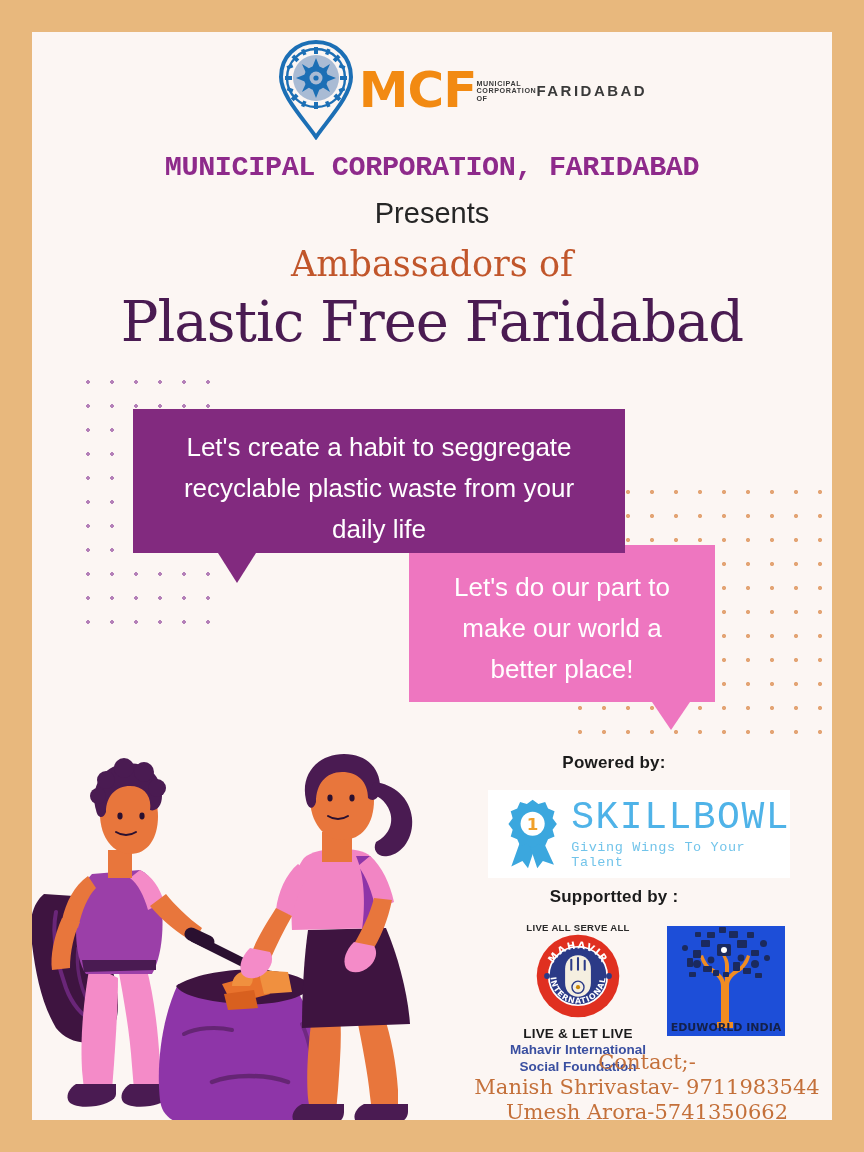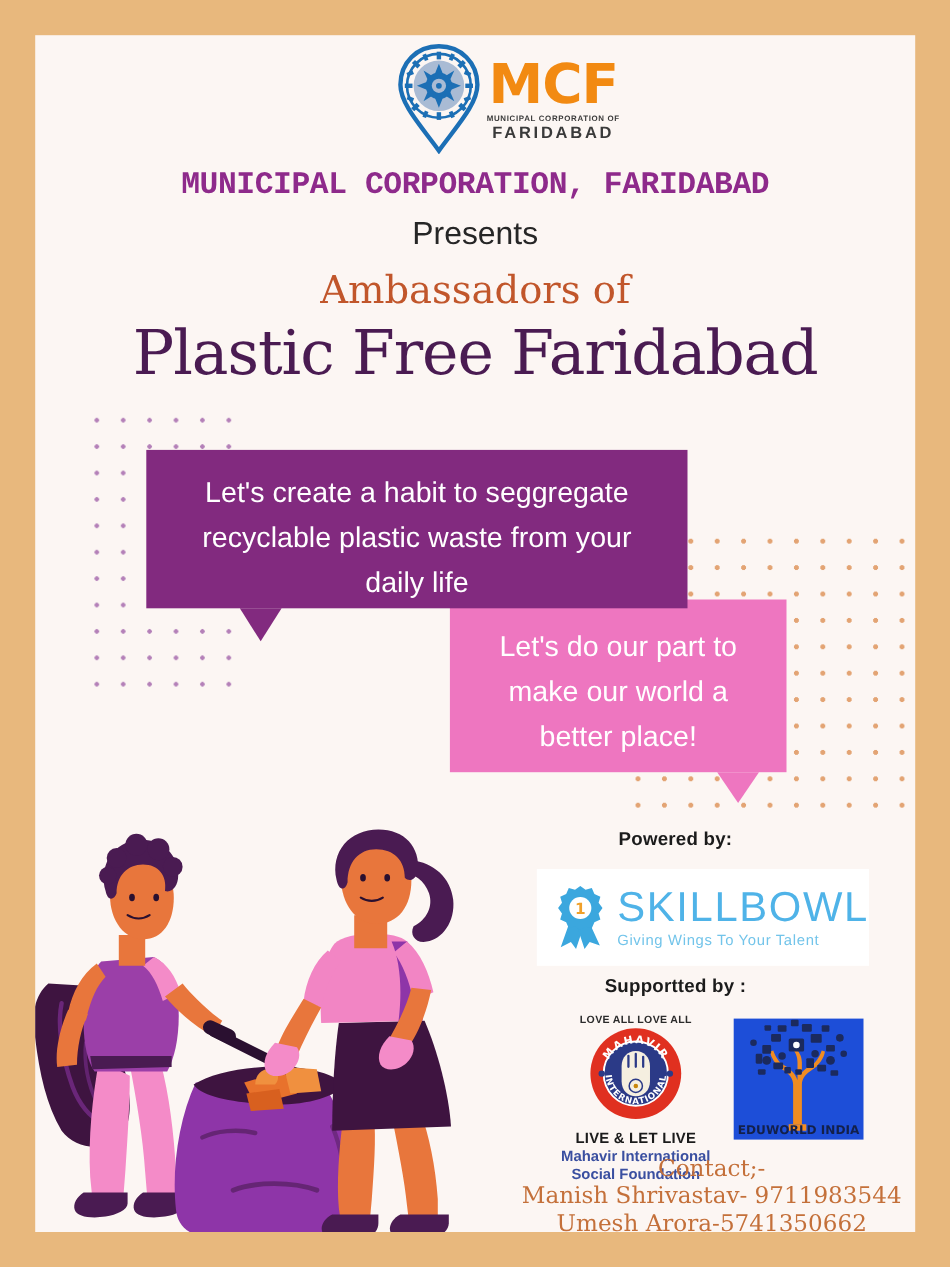--- a/index.html
+++ b/index.html
@@ -32,21 +32,21 @@
     background-size:24px 24px;
     opacity:.95;
   }
 
   
   .logo-mcf{
     position:absolute;left:310px;top:0px;width:240px;height:116px;
     display:flex;align-items:center;justify-content:center;gap:4px;
   }
   .mcf-pin{position:relative;width:78px;height:100px;flex:0 0 auto;}
-  .mcf-right{display:flex;flex-direction:column;align-items:center;line-height:1;}
+  .mcf-right{display:flex;align-items:center;line-height:1;}
   .mcf-word{
     font-family:"DejaVu Sans",sans-serif;
     font-weight:bold;font-size:50px;color:#F28A12;letter-spacing:-1px;
   }
   .mcf-sub1{font-size:7.2px;font-weight:bold;color:#3a3a3a;letter-spacing:.6px;margin-top:2px;}
   .mcf-sub2{font-size:15px;font-weight:bold;color:#3a3a3a;letter-spacing:2.5px;margin-top:1px;}
 
   
   .h-org{
     position:absolute;left:0;right:0;top:119px;text-align:center;
@@ -101,21 +101,21 @@
 
   
   .powered-label{
     position:absolute;left:432px;top:721px;width:300px;text-align:center;
     font-size:17px;font-weight:bold;color:#1b1b1b;letter-spacing:.2px;
   }
   .skillbowl-box{
     position:absolute;left:456px;top:758px;width:302px;height:88px;
     background:#FFFFFF;display:flex;align-items:center;padding-left:14px;box-sizing:border-box;
   }
-  .sb-text{display:flex;flex-direction:column;margin-left:8px;}
+  .sb-text{display:flex;flex-direction:column;margin-left:8px;font-family:Liberation Mono, monospace;}
   .sb-name{
     font-size:38px;color:#4FB3E8;letter-spacing:1.5px;line-height:1;font-weight:400;
   }
   .sb-tag{
     font-size:13.5px;color:#72C4EA;letter-spacing:.6px;margin-top:3px;font-weight:400;
   }
 
   .supported-label{
     position:absolute;left:432px;top:855px;width:300px;text-align:center;
     font-size:17px;font-weight:bold;color:#1b1b1b;letter-spacing:.2px;
@@ -328,21 +328,21 @@
       </svg>
       <div class="sb-text">
         <div class="sb-name">SKILLBOWL</div>
         <div class="sb-tag">Giving Wings To Your Talent</div>
       </div>
     </div>
 
     <div class="supported-label">Supportted by :</div>
 
     <div class="mahavir">
-      <div class="mv-top">LOVE ALL LOVE ALL</div>
+      <div class="mv-top">LIVE ALL SERVE ALL</div>
       <svg width="86" height="86" viewBox="0 0 100 100">
         <circle cx="50" cy="50" r="48" fill="#E03020"></circle>
         <circle cx="50" cy="50" r="34" fill="#2B3A87"></circle>
         <circle cx="50" cy="50" r="34" fill="none" stroke="#FFFFFF" stroke-width="2"></circle>
         <path id="arcTop" d="M50 10 m -32 40 a 32 32 0 0 1 64 0" fill="none"></path>
         <path id="arcBot" d="M18 50 a 32 32 0 0 0 64 0" fill="none"></path>
         <text font-family="DejaVu Sans, sans-serif" font-size="11.5" font-weight="bold" fill="#FFFFFF" letter-spacing="1.6">
           <textPath href="#arcTop" startOffset="50%" text-anchor="middle">MAHAVIR</textPath>
         </text>
         <text font-family="DejaVu Sans, sans-serif" font-size="9.2" font-weight="bold" fill="#FFFFFF" letter-spacing="1.1">

